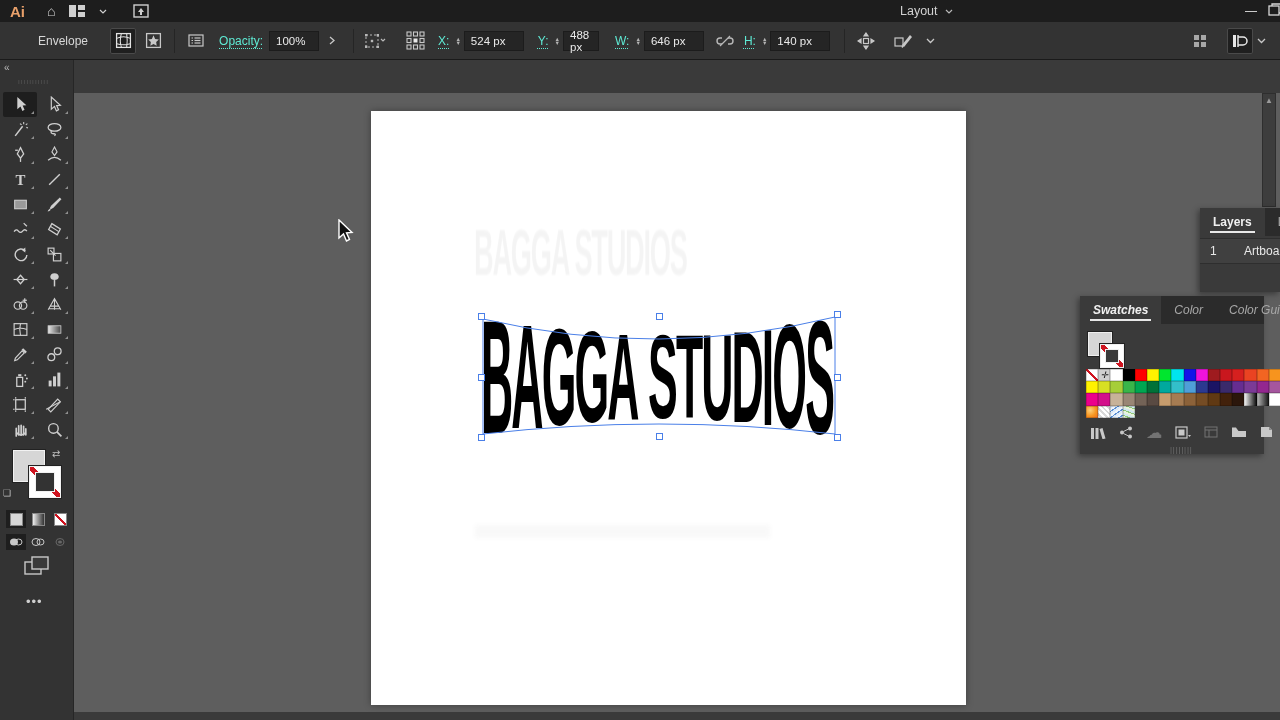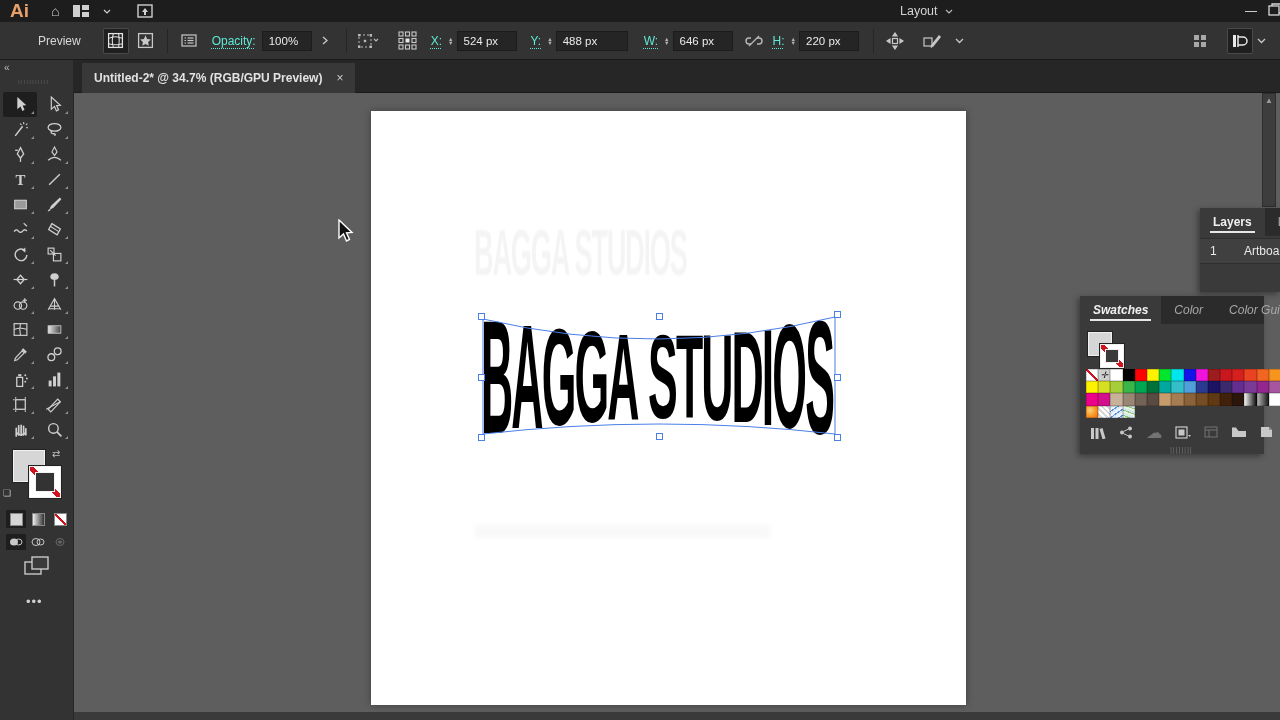--- a/index.html
+++ b/index.html
@@ -1,21 +1,21 @@
 <!DOCTYPE html>
 <html><head>
 <meta charset="utf-8">
 <style>
   * { margin:0; padding:0; box-sizing:border-box; }
   html,body { width:1280px; height:720px; overflow:hidden; }
   body { font-family:"Liberation Sans", sans-serif; background:#3a3a3a; position:relative; color:#d6d6d6; }
 
   
   #menubar { position:absolute; left:0; top:0; width:1280px; height:22px; background:#1d1d1d; display:flex; align-items:center; z-index:60; }
-  .ai-logo { color:#e8a06a; font-weight:bold; font-size:19px; margin-left:10px; letter-spacing:0; }
+  .ai-logo { color:#e8a06a; font-weight:bold; font-size:15px; margin-left:10px; letter-spacing:0; }
   .home-ic { color:#cfcfcf; font-size:14px; margin-left:22px; }
   #menu-items { display:flex; margin-left:28px; }
   .menu-item { font-size:12.5px; color:#d2d2d2; padding:3px 11px; cursor:default; }
   .mb-icon { display:flex; align-items:center; margin-left:14px; color:#cfcfcf; }
   #layout-dd { position:absolute; left:900px; top:0; height:22px; display:flex; align-items:center; gap:7px; font-size:12.5px; color:#d2d2d2; }
   #stock-search { position:absolute; left:973px; top:2px; width:248px; height:18px; background:#262626; border:1px solid #3c3c3c; display:flex; align-items:center; padding:0 6px; gap:5px; }
   #stock-search .ph { color:#8a8a8a; font-size:12px; }
   #win-min { position:absolute; left:1238px; top:0; width:26px; height:22px; display:flex; align-items:center; justify-content:center; color:#e0e0e0; font-size:12px; }
   #win-restore { position:absolute; left:1268px; top:3px; }
 
@@ -140,21 +140,21 @@
   <span id="win-min">—</span>
   <span id="win-restore">
     <svg width="16" height="14" viewBox="0 0 16 14">
         <rect x="1" y="3" width="10" height="9" fill="none" stroke="#d8d8d8" stroke-width="1.3"></rect>
         <polyline points="4,3 4,1 14,1 14,10 11,10" fill="none" stroke="#d8d8d8" stroke-width="1.3"></polyline>
       </svg>
   </span>
 </div>
 
 <div id="controlbar">
-  <span class="cb-label" style="margin-left:38px">Preview</span>
+  <span class="cb-label" style="margin-left:38px">Envelope</span>
 
   <div class="cb-btn pressed" style="margin-left:22px">
     <svg width="17" height="17" viewBox="0 0 16 16">
         <rect x="1.5" y="1.5" width="13" height="13" fill="none" stroke="#e2e2e2" stroke-width="1.2"></rect>
         <path d="M1.5,6 Q8,3 14.5,6 M1.5,11 Q8,13 14.5,11 M6,1.5 Q4,8 6,14.5 M11,1.5 Q12,8 11,14.5" fill="none" stroke="#e2e2e2" stroke-width="1"></path>
       </svg>
   </div>
   <div class="cb-btn" style="margin-left:4px">
     <svg width="17" height="17" viewBox="0 0 16 16">
         <rect x="1.5" y="1.5" width="13" height="13" fill="none" stroke="#c8c8c8" stroke-width="1.2"></rect>
@@ -216,42 +216,42 @@
       <span>▲</span>
       <span>▼</span>
     </span>
   <div class="cb-box" style="width:60px">524 px</div>
 
   <span class="cb-link" style="margin-left:14px">Y:</span>
   <span class="stepper">
       <span>▲</span>
       <span>▼</span>
     </span>
-  <div class="cb-box" style="width:72px">488 px</div>
+  <div class="cb-box" style="width:36px">488 px</div>
 
   <span class="cb-link" style="margin-left:16px">W:</span>
   <span class="stepper">
       <span>▲</span>
       <span>▼</span>
     </span>
   <div class="cb-box" style="width:60px">646 px</div>
 
   <div class="cb-btn" style="margin-left:8px">
     <svg width="18" height="14" viewBox="0 0 18 14">
         <path d="M6,4 L4,4 A3,3 0 0 0 4,10 L6,10 M12,4 L14,4 A3,3 0 0 1 14,10 L12,10" fill="none" stroke="#b8b8b8" stroke-width="1.4"></path>
         <line x1="4" y1="12" x2="14" y2="2" stroke="#b8b8b8" stroke-width="1.3"></line>
       </svg>
   </div>
 
   <span class="cb-link" style="margin-left:6px">H:</span>
   <span class="stepper">
       <span>▲</span>
       <span>▼</span>
     </span>
-  <div class="cb-box" style="width:60px">220 px</div>
+  <div class="cb-box" style="width:60px">140 px</div>
 
   <div class="cb-sep" style="margin-left:14px"></div>
   <div class="cb-btn">
     <svg width="18" height="18" viewBox="0 0 18 18">
         <g stroke="#c8c8c8" stroke-width="1.2" fill="#c8c8c8">
           <polygon points="9,1 11,4 7,4"></polygon>
           <polygon points="9,17 11,14 7,14"></polygon>
           <polygon points="1,9 4,7 4,11"></polygon>
           <polygon points="17,9 14,7 14,11"></polygon>
           <rect x="6.5" y="6.5" width="5" height="5" fill="none"></rect>
@@ -532,26 +532,20 @@
   <div id="screen-mode">
     <svg width="26" height="20" viewBox="0 0 26 20">
         <rect x="1" y="6" width="16" height="12" fill="none" stroke="#c8c8c8" stroke-width="1.4"></rect>
         <rect x="8" y="1" width="16" height="12" fill="#3a3a3a" stroke="#c8c8c8" stroke-width="1.4"></rect>
       </svg>
   </div>
   <div id="tb-ellipsis">•••</div>
 </div>
 
 <div id="docarea">
-  <div id="tabbar">
-    <div id="doc-tab">
-      <span class="ttl">Untitled-2* @ 34.7% (RGB/GPU Preview)</span>
-      <span class="cls">×</span>
-    </div>
-  </div>
 
   <div id="pasteboard">
     <div id="artboard"></div>
     <div id="ghost-text" style="transform: translateY(-50%) scaleX(0.426);">BAGGA STUDIOS</div>
     <div id="ghost-band"></div>
     <div id="warp-text" style="transform: translateY(-50%) scaleX(0.2756);"><span style="transform: scaleY(1);">B</span><span style="transform: scaleY(0.917);">A</span><span style="transform: scaleY(0.85);">G</span><span style="transform: scaleY(0.797);">G</span><span style="transform: scaleY(0.76);">A</span><span style="transform: scaleY(0.737);">&nbsp;</span><span style="transform: scaleY(0.73);">S</span><span style="transform: scaleY(0.738);">T</span><span style="transform: scaleY(0.76);">U</span><span style="transform: scaleY(0.797);">D</span><span style="transform: scaleY(0.85);">I</span><span style="transform: scaleY(0.917);">O</span><span style="transform: scaleY(1);">S</span></div>
 
     <svg id="sel-overlay" width="1206" height="619">
 
       <g fill="none" stroke="#4a7fe8" stroke-width="1">

